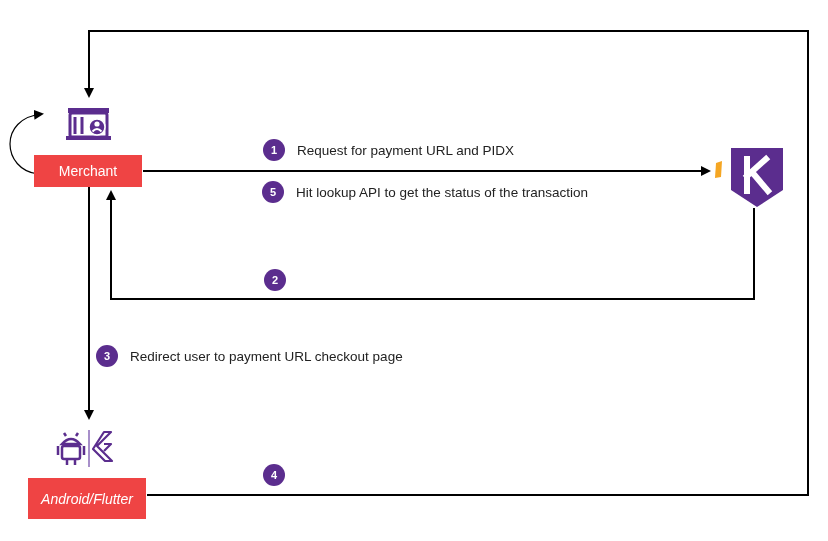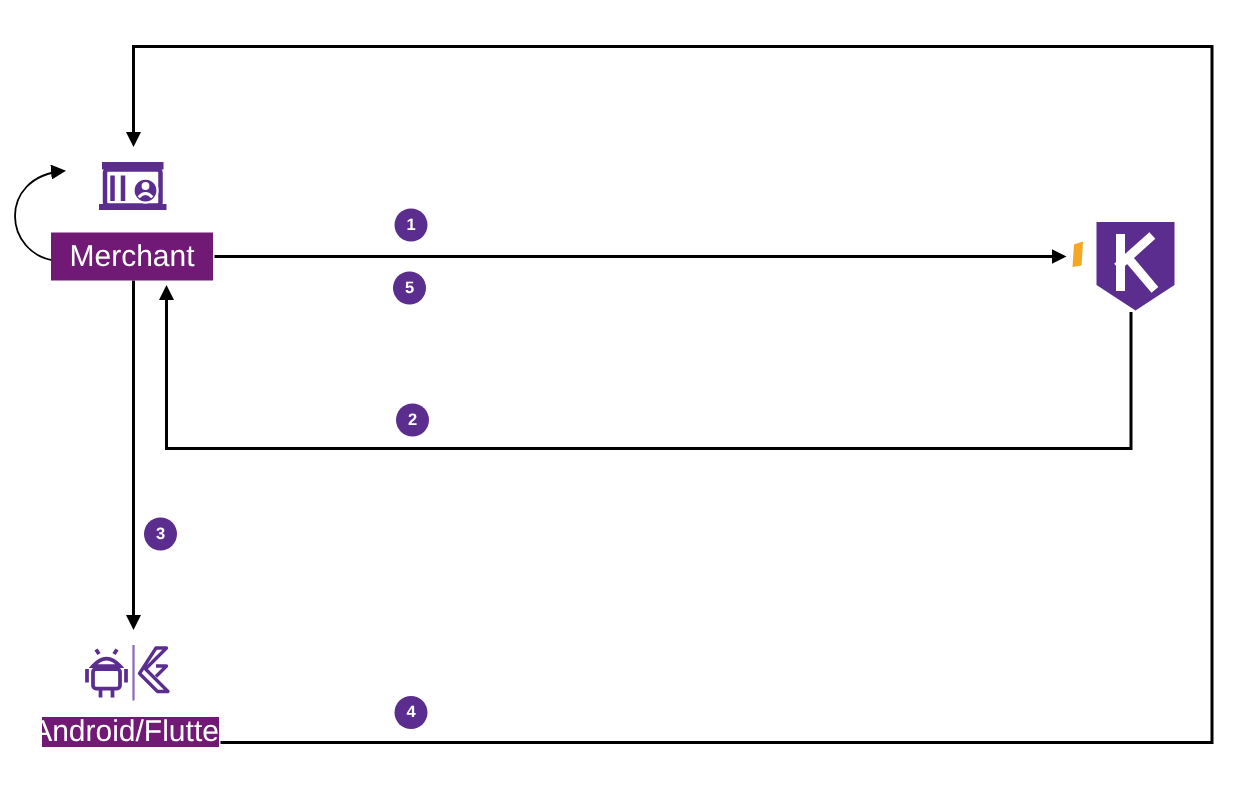--- a/index.html
+++ b/index.html
@@ -1,20 +1,20 @@
 <!DOCTYPE html>
 <html><head>
   <meta charset="utf-8">
   <style>
     html, body { margin: 0; padding: 0; background: #ffffff; }
     body { width: 828px; height: 541px; position: relative; overflow: hidden;
            font-family: "Liberation Sans", sans-serif; }
     svg.canvas { position: absolute; left: 0; top: 0; }
-    .node-box { position: absolute; background: #701a75; color: #fff;
-                font-size: 20px; display: flex; align-items: center; justify-content: center; }
+    .node-box { position: absolute; background: #ef4444; color: #fff;
+                font-size: 14px; display: flex; align-items: center; justify-content: center; }
     .step { position: absolute; display: flex; align-items: center; font-size: 13.5px; color: #222; white-space: nowrap; }
     .badge { width: 22px; height: 22px; border-radius: 50%; background: #5b2d8e; color: #fff;
              font-size: 11px; font-weight: bold; display: inline-flex; align-items: center;
              justify-content: center; margin-right: 12px; }
   </style>
 </head>
 <body>
 
 <svg class="canvas" width="828" height="541" viewBox="0 0 828 541">
   <defs>
@@ -65,35 +65,38 @@
   <g fill="none" stroke="#5b2d8e" stroke-width="2.2" stroke-linejoin="round">
     <path d="M104,432 L111,432 L97,446 L106,455 L112,461 L105,461 L93,449 Z"></path>
     <path d="M104,444 L111,444 L104,451"></path>
   </g>
 </svg>
 
 <div class="node-box" style="left:34px;top:155px;width:108px;height:32px;">
   <span>Merchant</span>
 </div>
 
-<div class="node-box" style="left:28px;top:478px;width:118px;height:20px;">
+<div class="node-box" style="left:28px;top:478px;width:118px;height:41px;font-style:italic;">
   <span>Android/Flutter</span>
 </div>
 
 <div class="step" style="left:263px;top:139px;">
   <span class="badge">1</span>
+  <span>Request for payment URL and PIDX</span>
 </div>
 
 <div class="step" style="left:262px;top:181px;">
   <span class="badge">5</span>
+  <span>Hit lookup API to get the status of the transaction</span>
 </div>
 
 <div class="step" style="left:264px;top:269px;">
   <span class="badge">2</span>
 </div>
 
 <div class="step" style="left:96px;top:345px;">
   <span class="badge">3</span>
+  <span>Redirect user to payment URL checkout page</span>
 </div>
 
 <div class="step" style="left:263px;top:464px;">
   <span class="badge">4</span>
 </div>
 
 </body></html>

